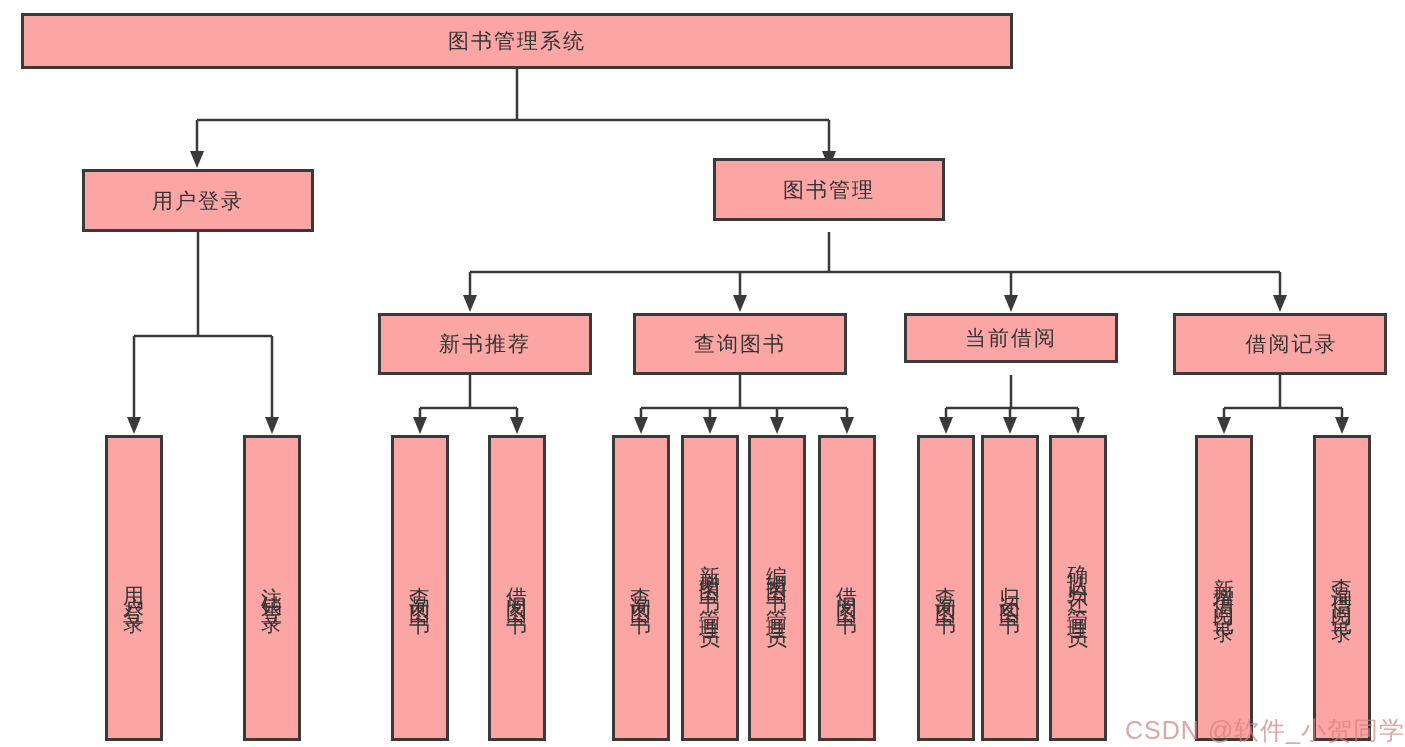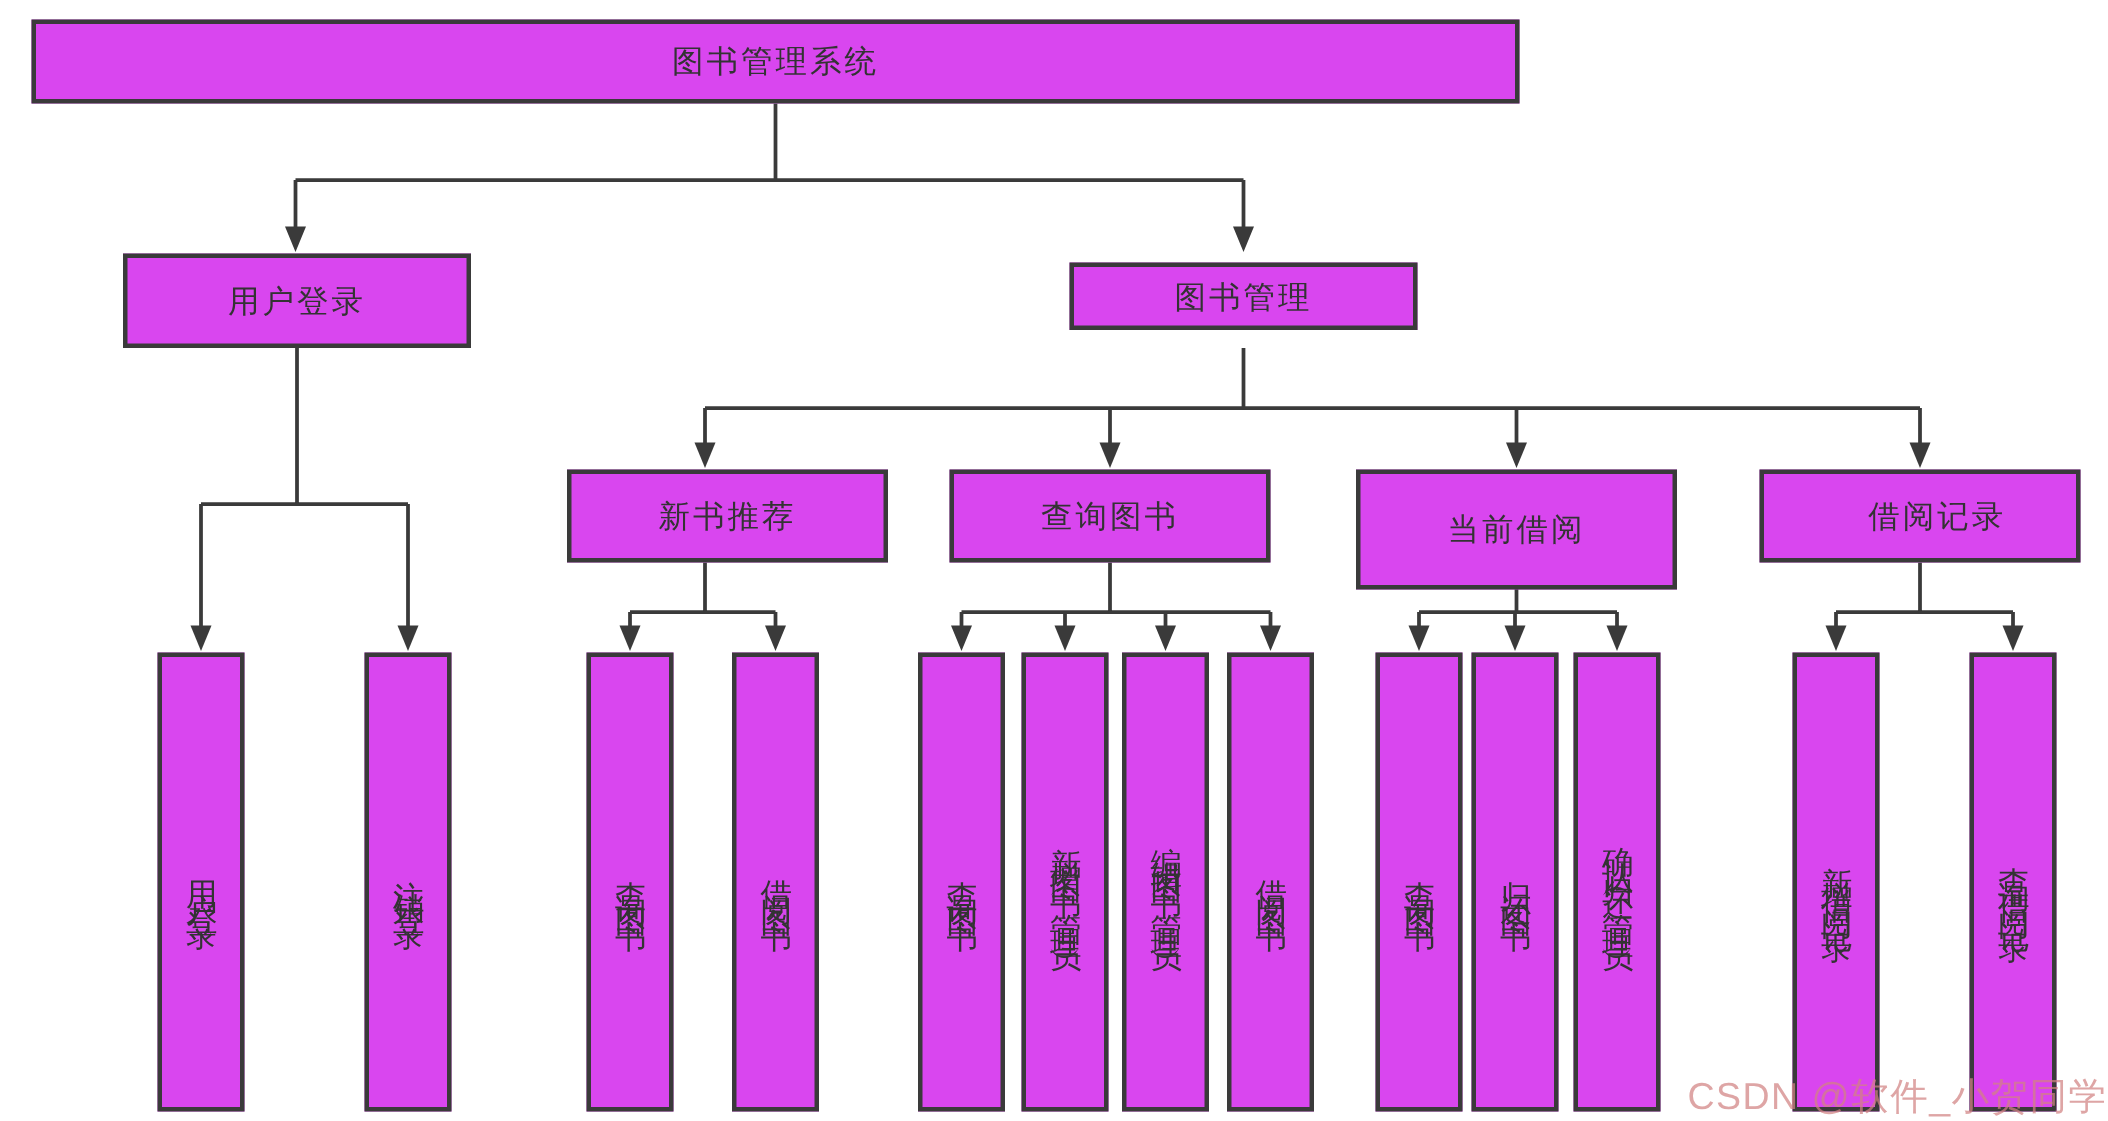--- a/index.html
+++ b/index.html
@@ -18,21 +18,21 @@
   #connectors {
     position: absolute;
     left: 0; top: 0;
     width: 1405px;
     height: 747px;
     z-index: 1;
   }
   .box {
     position: absolute;
     box-sizing: border-box;
-    background: #d946ef;
+    background: #fca5a5;
     border: 3px solid #3a3a3a;
     display: flex;
     align-items: center;
     justify-content: center;
     color: #333333;
     z-index: 2;
   }
   .hnode span {
     font-size: 21px;
     letter-spacing: 2px;
@@ -104,31 +104,31 @@
     </g>
   </svg>
 
   <div class="box hnode" style="left:21px; top:13px; width:992px; height:56px;">
     <span>图书管理系统</span>
   </div>
 
   <div class="box hnode" style="left:82px; top:169px; width:232px; height:63px;">
     <span>用户登录</span>
   </div>
-  <div class="box hnode" style="left:713px; top:175px; width:232px; height:45px;">
+  <div class="box hnode" style="left:713px; top:158px; width:232px; height:63px;">
     <span>图书管理</span>
   </div>
 
   <div class="box hnode" style="left:363px; top:313px; width:214px; height:62px;margin-left:15px;">
     <span>新书推荐</span>
   </div>
   <div class="box hnode" style="left:633px; top:313px; width:214px; height:62px;">
     <span>查询图书</span>
   </div>
-  <div class="box hnode" style="left:904px; top:313px; width:214px; height:80px;">
+  <div class="box hnode" style="left:904px; top:313px; width:214px; height:50px;">
     <span>当前借阅</span>
   </div>
   <div class="box hnode" style="left:1173px; top:313px; width:214px; height:62px;padding-left:23px;">
     <span>借阅记录</span>
   </div>
 
   <div class="box leaf" style="left:105px; top:435px; width:58px; height:306px;">
     <span>用户登录</span>
   </div>
   <div class="box leaf" style="left:243px; top:435px; width:58px; height:306px;">

